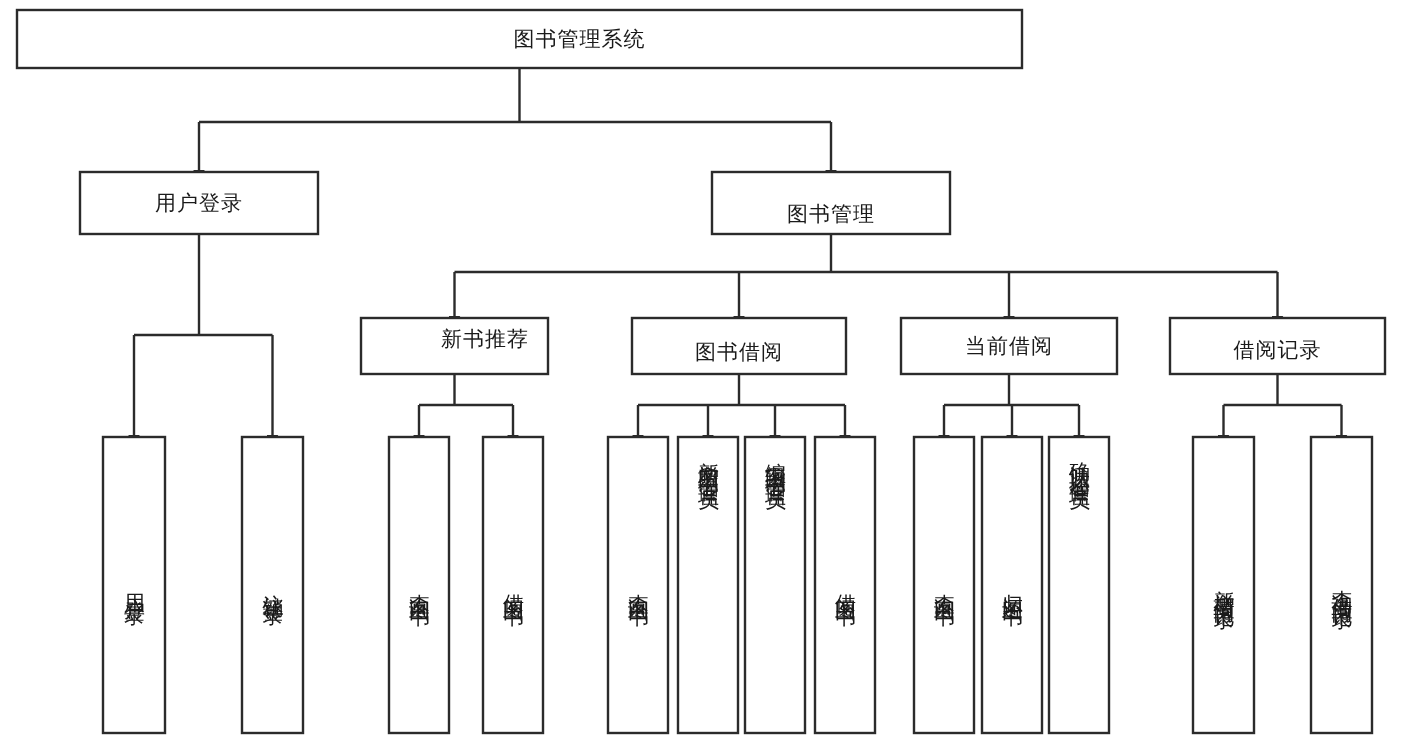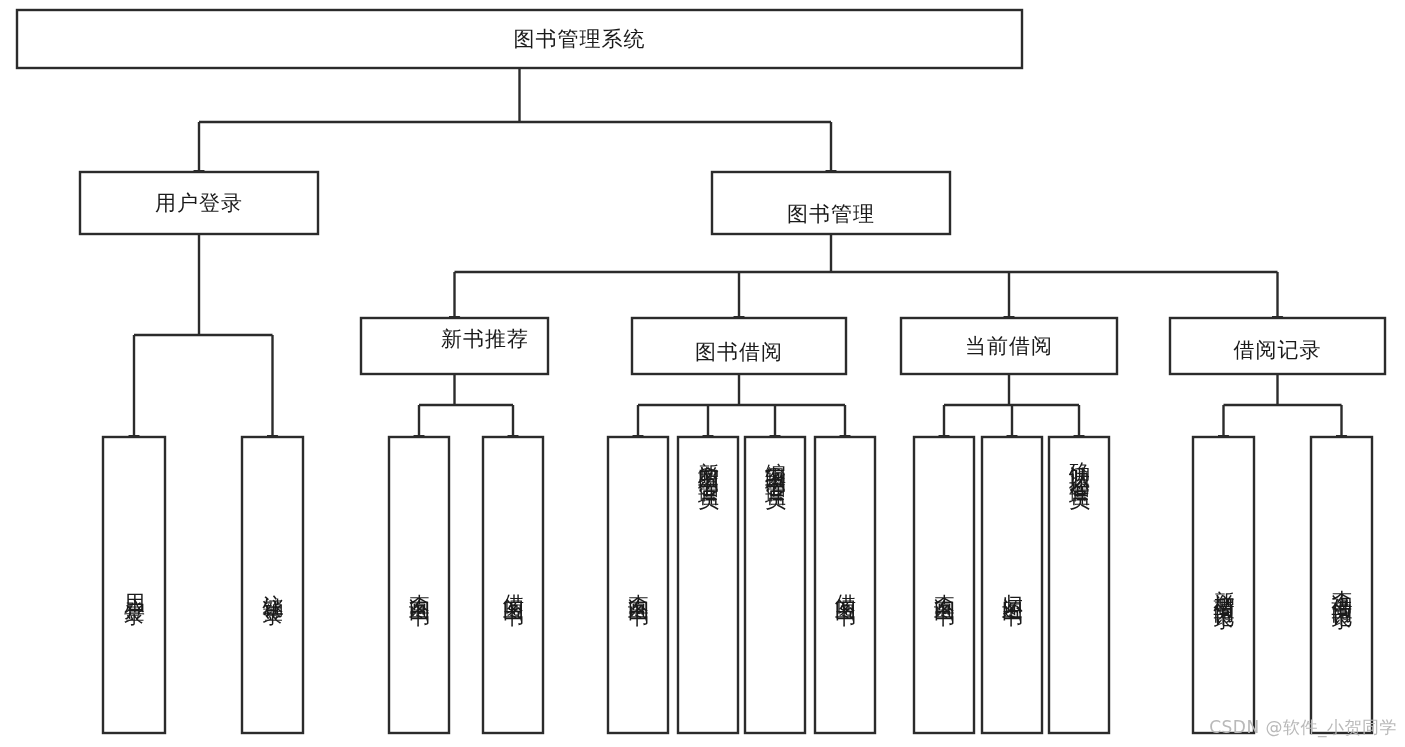--- a/index.html
+++ b/index.html
@@ -193,15 +193,14 @@
         <span class="leaf-label">确认归还（管理员）</span>
       </div>
       <div class="leaf-label-wrap centered" style="left: 1193px; top: 437px; width: 61px; height: 296px;">
         <span class="leaf-label">新增借阅记录</span>
       </div>
       <div class="leaf-label-wrap centered" style="left: 1311px; top: 437px; width: 61px; height: 296px;">
         <span class="leaf-label">查询借阅记录</span>
       </div>
     </div>
 
-  <div id="watermark">CSDN @软件_小贺同学</div>
 
 </div>
 
 </body></html>

